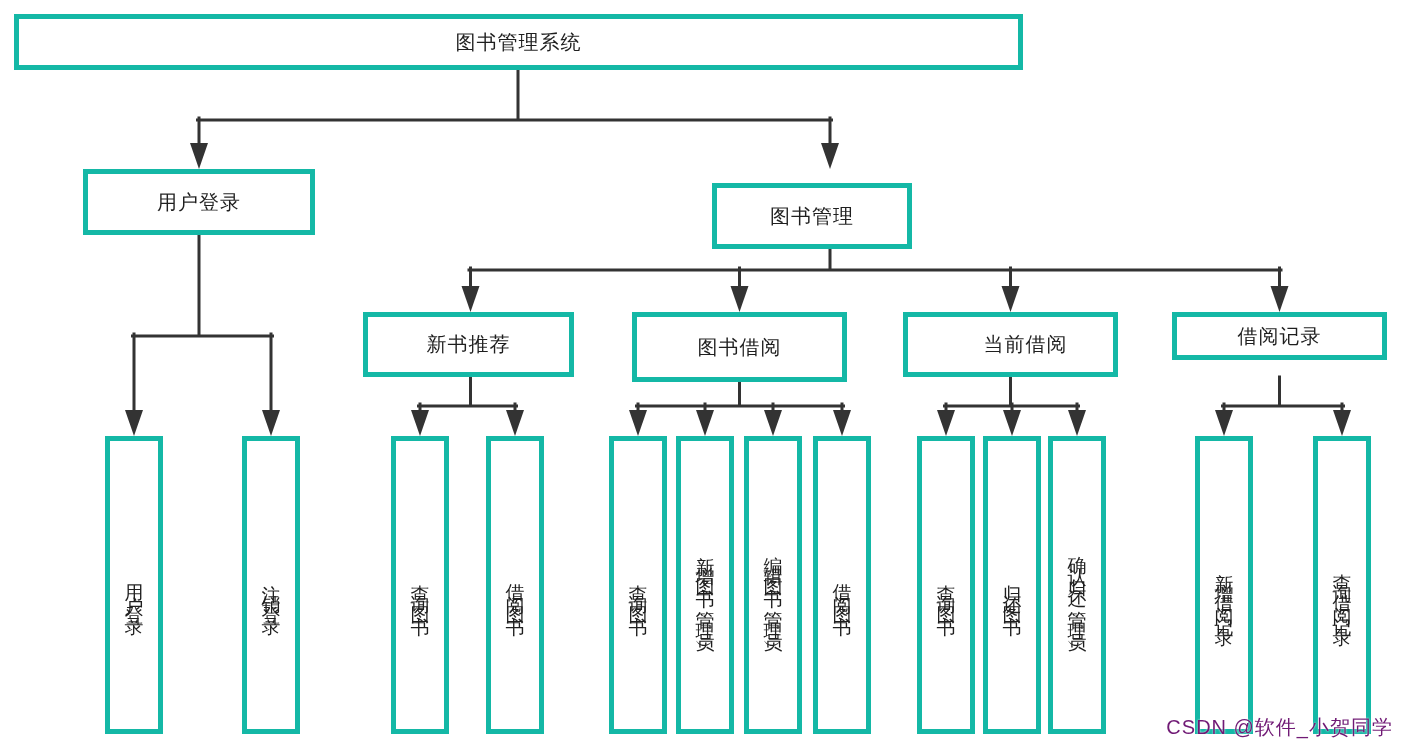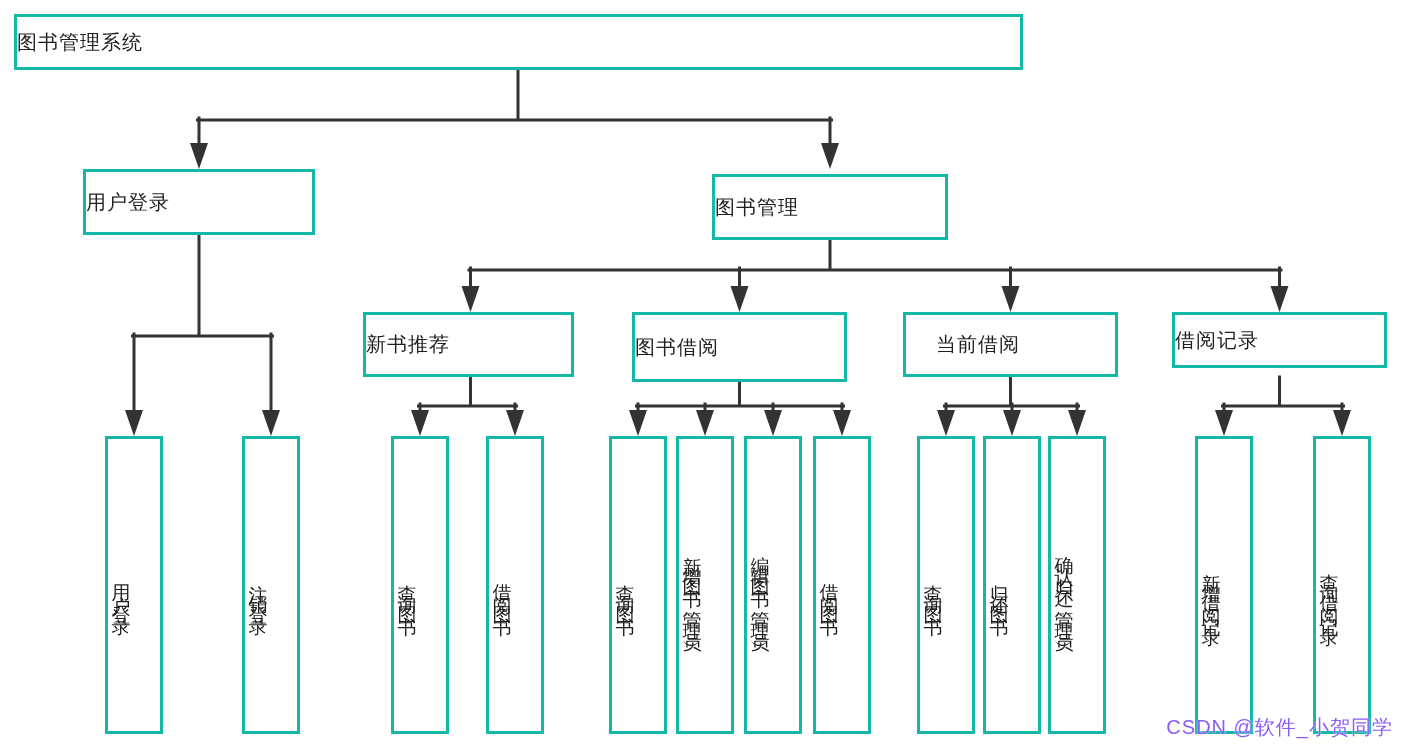--- a/index.html
+++ b/index.html
@@ -13,44 +13,45 @@
   }
   svg.wires {
     position: absolute;
     left: 0; top: 0;
     width: 1405px; height: 747px;
     z-index: 1;
   }
   .box {
     position: absolute;
     box-sizing: border-box;
-    border: 3px solid #14b8a6;
+    border: 5px solid #14b8a6;
     background: #ffffff;
     display: flex;
     align-items: center;
+    justify-content: center;
     color: #1f1f1f;
     z-index: 2;
   }
   .box.hlabel { font-size: 20px; letter-spacing: 1px; }
   .box.leaf { width: 58px; top: 436px; height: 298px; }
   .box.leaf .vtext {
     writing-mode: vertical-rl;
     text-orientation: mixed;
     font-size: 19px;
     letter-spacing: 11px;
     margin-bottom: -11px;
     white-space: nowrap;
     color: #1f1f1f;
   }
   .watermark {
     position: absolute;
     right: 12px;
     bottom: 6px;
     font-size: 20px;
-    color: #8b5cf6;
+    color: #701a75;
     letter-spacing: 1px;
     z-index: 3;
     text-shadow: 0 0 2px #ffffff;
   }
 </style>
 </head>
 <body>
 
 <div class="canvas">
 
@@ -91,34 +92,34 @@
     <polygon fill="#333333" points="1333,410 1351,410 1342,436"></polygon>
   </svg>
 
   <div class="box hlabel" style="left:14px; top:14px; width:1009px; height:56px;">
     <span>图书管理系统</span>
   </div>
 
   <div class="box hlabel" style="left:83px; top:169px; width:232px; height:66px;">
     <span>用户登录</span>
   </div>
-  <div class="box hlabel" style="left:712px; top:174px; width:236px; height:66px;">
+  <div class="box hlabel" style="left:712px; top:183px; width:200px; height:66px;">
     <span>图书管理</span>
   </div>
 
   <div class="box hlabel" style="left:363px; top:312px; width:211px; height:65px;">
     <span>新书推荐</span>
   </div>
   <div class="box hlabel" style="left:632px; top:312px; width:215px; height:70px;">
     <span>图书借阅</span>
   </div>
   <div class="box hlabel" style="left:903px; top:312px; width:215px; height:65px;padding-left:30px;">
     <span>当前借阅</span>
   </div>
-  <div class="box hlabel" style="left:1172px; top:312px; width:215px; height:56px;">
+  <div class="box hlabel" style="left:1172px; top:312px; width:215px; height:48px;">
     <span>借阅记录</span>
   </div>
 
   <div class="box leaf" style="left:105px;">
     <span class="vtext">用户登录</span>
   </div>
   <div class="box leaf" style="left:242px;">
     <span class="vtext">注销登录</span>
   </div>
 

